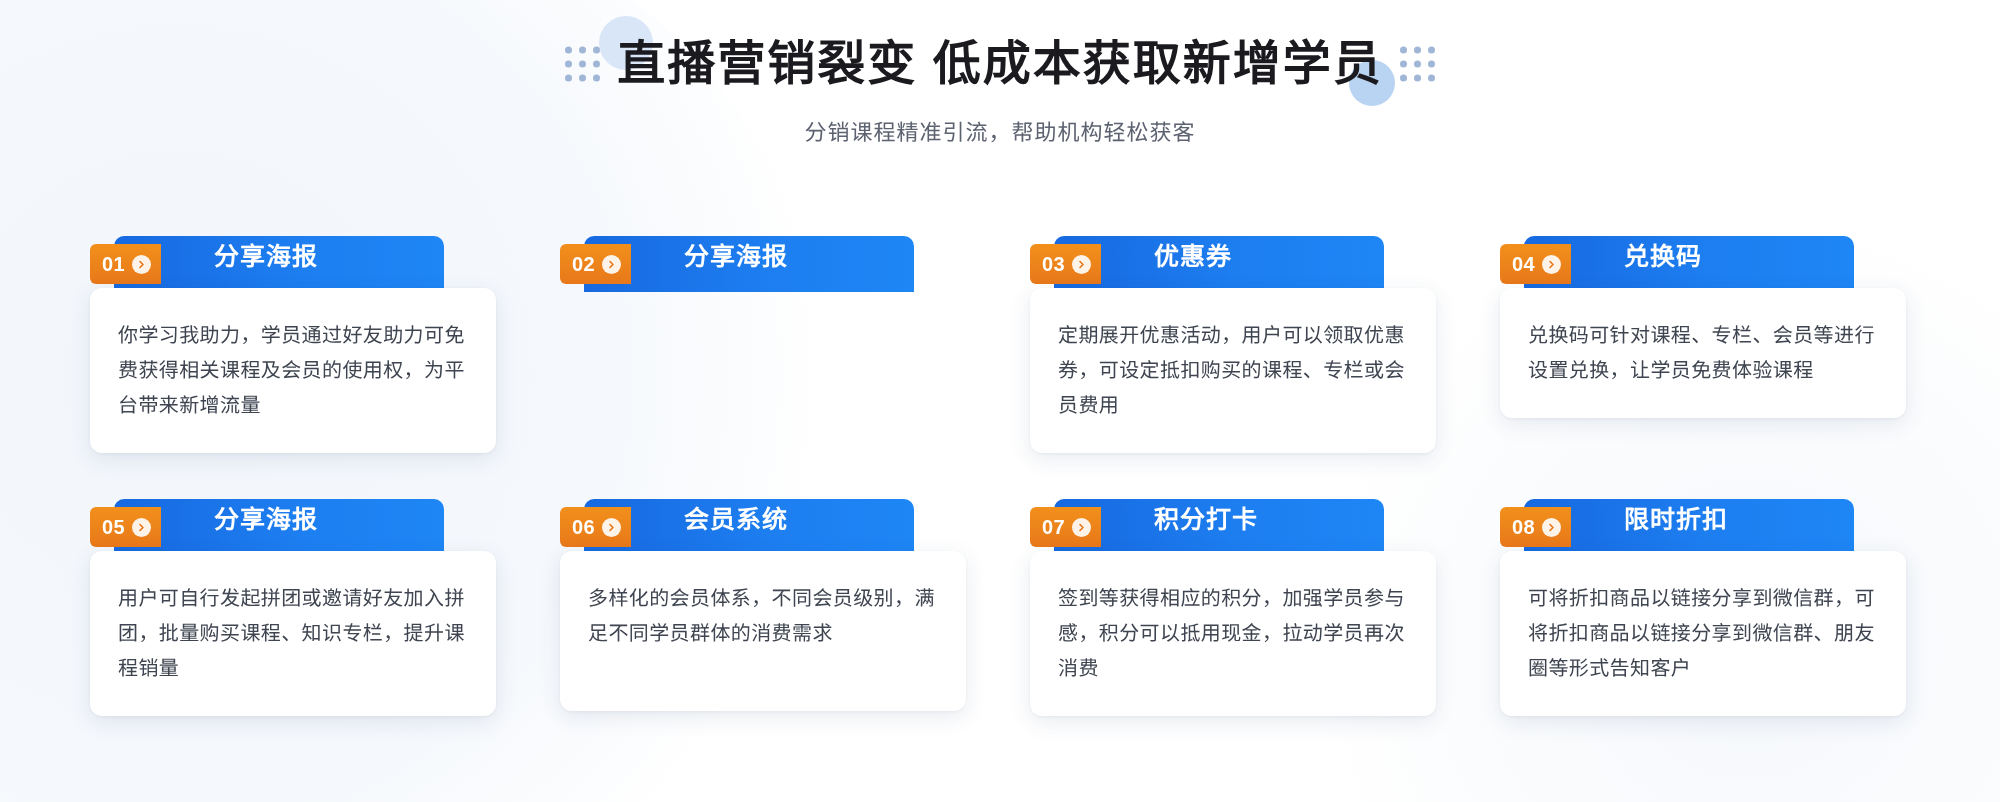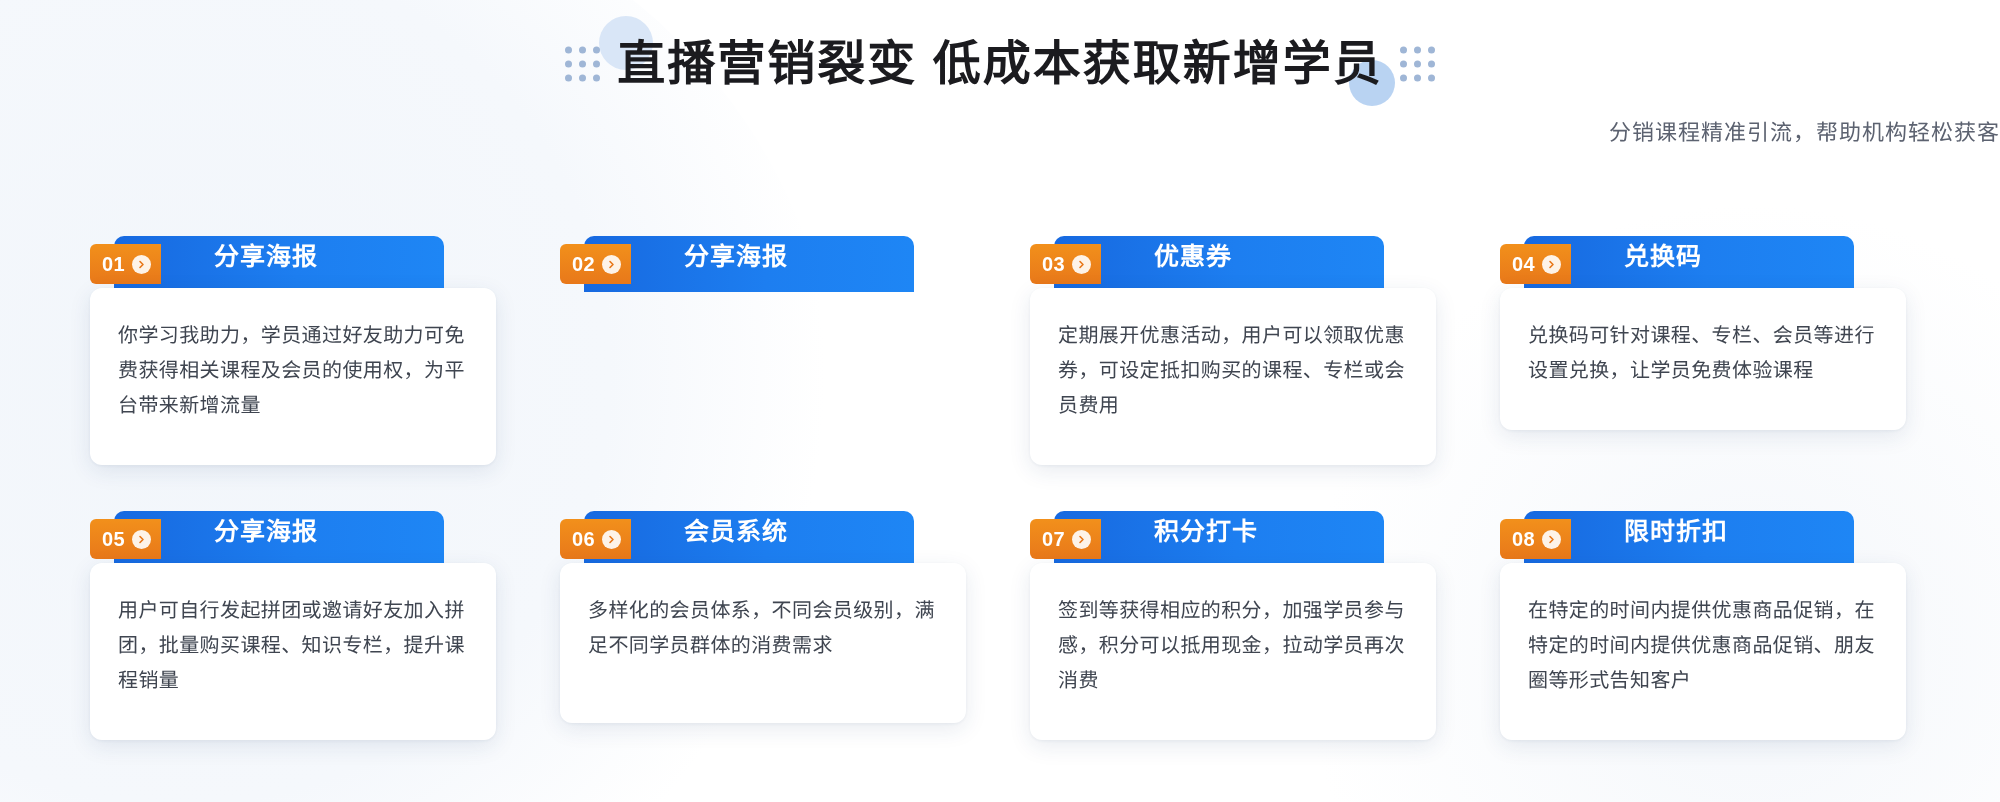--- a/index.html
+++ b/index.html
@@ -64,21 +64,20 @@
     margin: 0;
     position: relative;
     z-index: 3;
     white-space: nowrap;
   }
   .subtitle {
     margin-top: 20px;
     font-size: 22px;
     color: #5c6270;
     letter-spacing: 1px;
-    text-align: right;
   }
   
   .dots {
     position: absolute;
     top: 50%;
     transform: translateY(-50%);
     display: grid;
     grid-template-columns: repeat(3, 7px);
     grid-template-rows: repeat(3, 7px);
     gap: 7px;
@@ -167,21 +166,21 @@
     letter-spacing: 1px;
     white-space: nowrap;
   }
 
   .card-body {
     position: relative;
     margin-top: -4px;
     background: #ffffff;
     border-radius: 12px;
     box-shadow: 0 6px 22px rgba(33, 62, 105, 0.10), 0 1px 3px rgba(33,62,105,0.06);
-    padding: 30px 28px 42px 28px;
+    padding: 30px 28px 30px 28px;
     min-height: 124px;
   }
   .card-body p {
     margin: 0;
     font-size: 20px;
     line-height: 1.75;
     color: #3d4椅;
     color: #3f4550;
     letter-spacing: 0.4px;
   }
@@ -349,18 +348,18 @@
           <span>08</span>
           <span class="arrow-circle">
             <svg width="11" height="11" viewBox="0 0 11 11">
                 <path d="M4 2.5 L7 5.5 L4 8.5" fill="none" stroke="#e8781a" stroke-width="1.6" stroke-linecap="round" stroke-linejoin="round"></path>
               </svg>
           </span>
         </span>
         <span class="tab-title">限时折扣</span>
       </div>
       <div class="card-body">
-        <p>在特定的时间内提供优惠商品促销，在特定的时间内提供优惠商品促销、朋友圈等形式告知客户</p>
+        <p>可将折扣商品以链接分享到微信群，可将折扣商品以链接分享到微信群、朋友圈等形式告知客户</p>
       </div>
     </div>
 
   </div>
 </div>
 
 </body></html>

